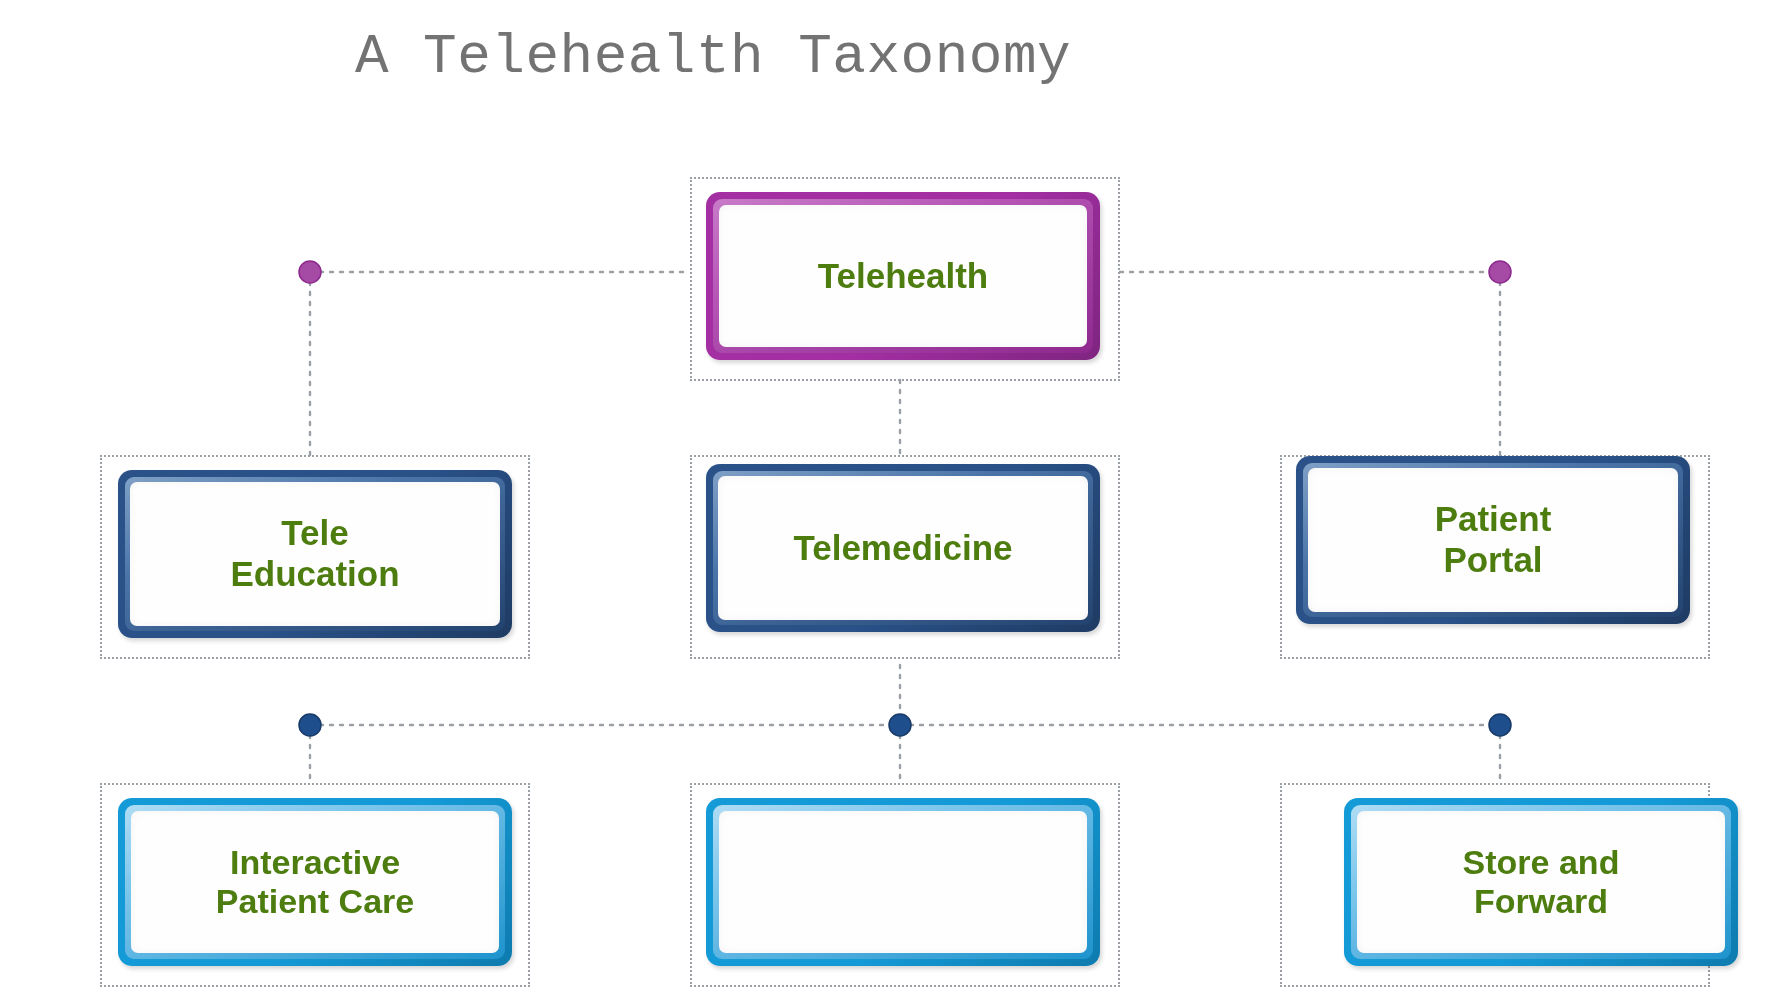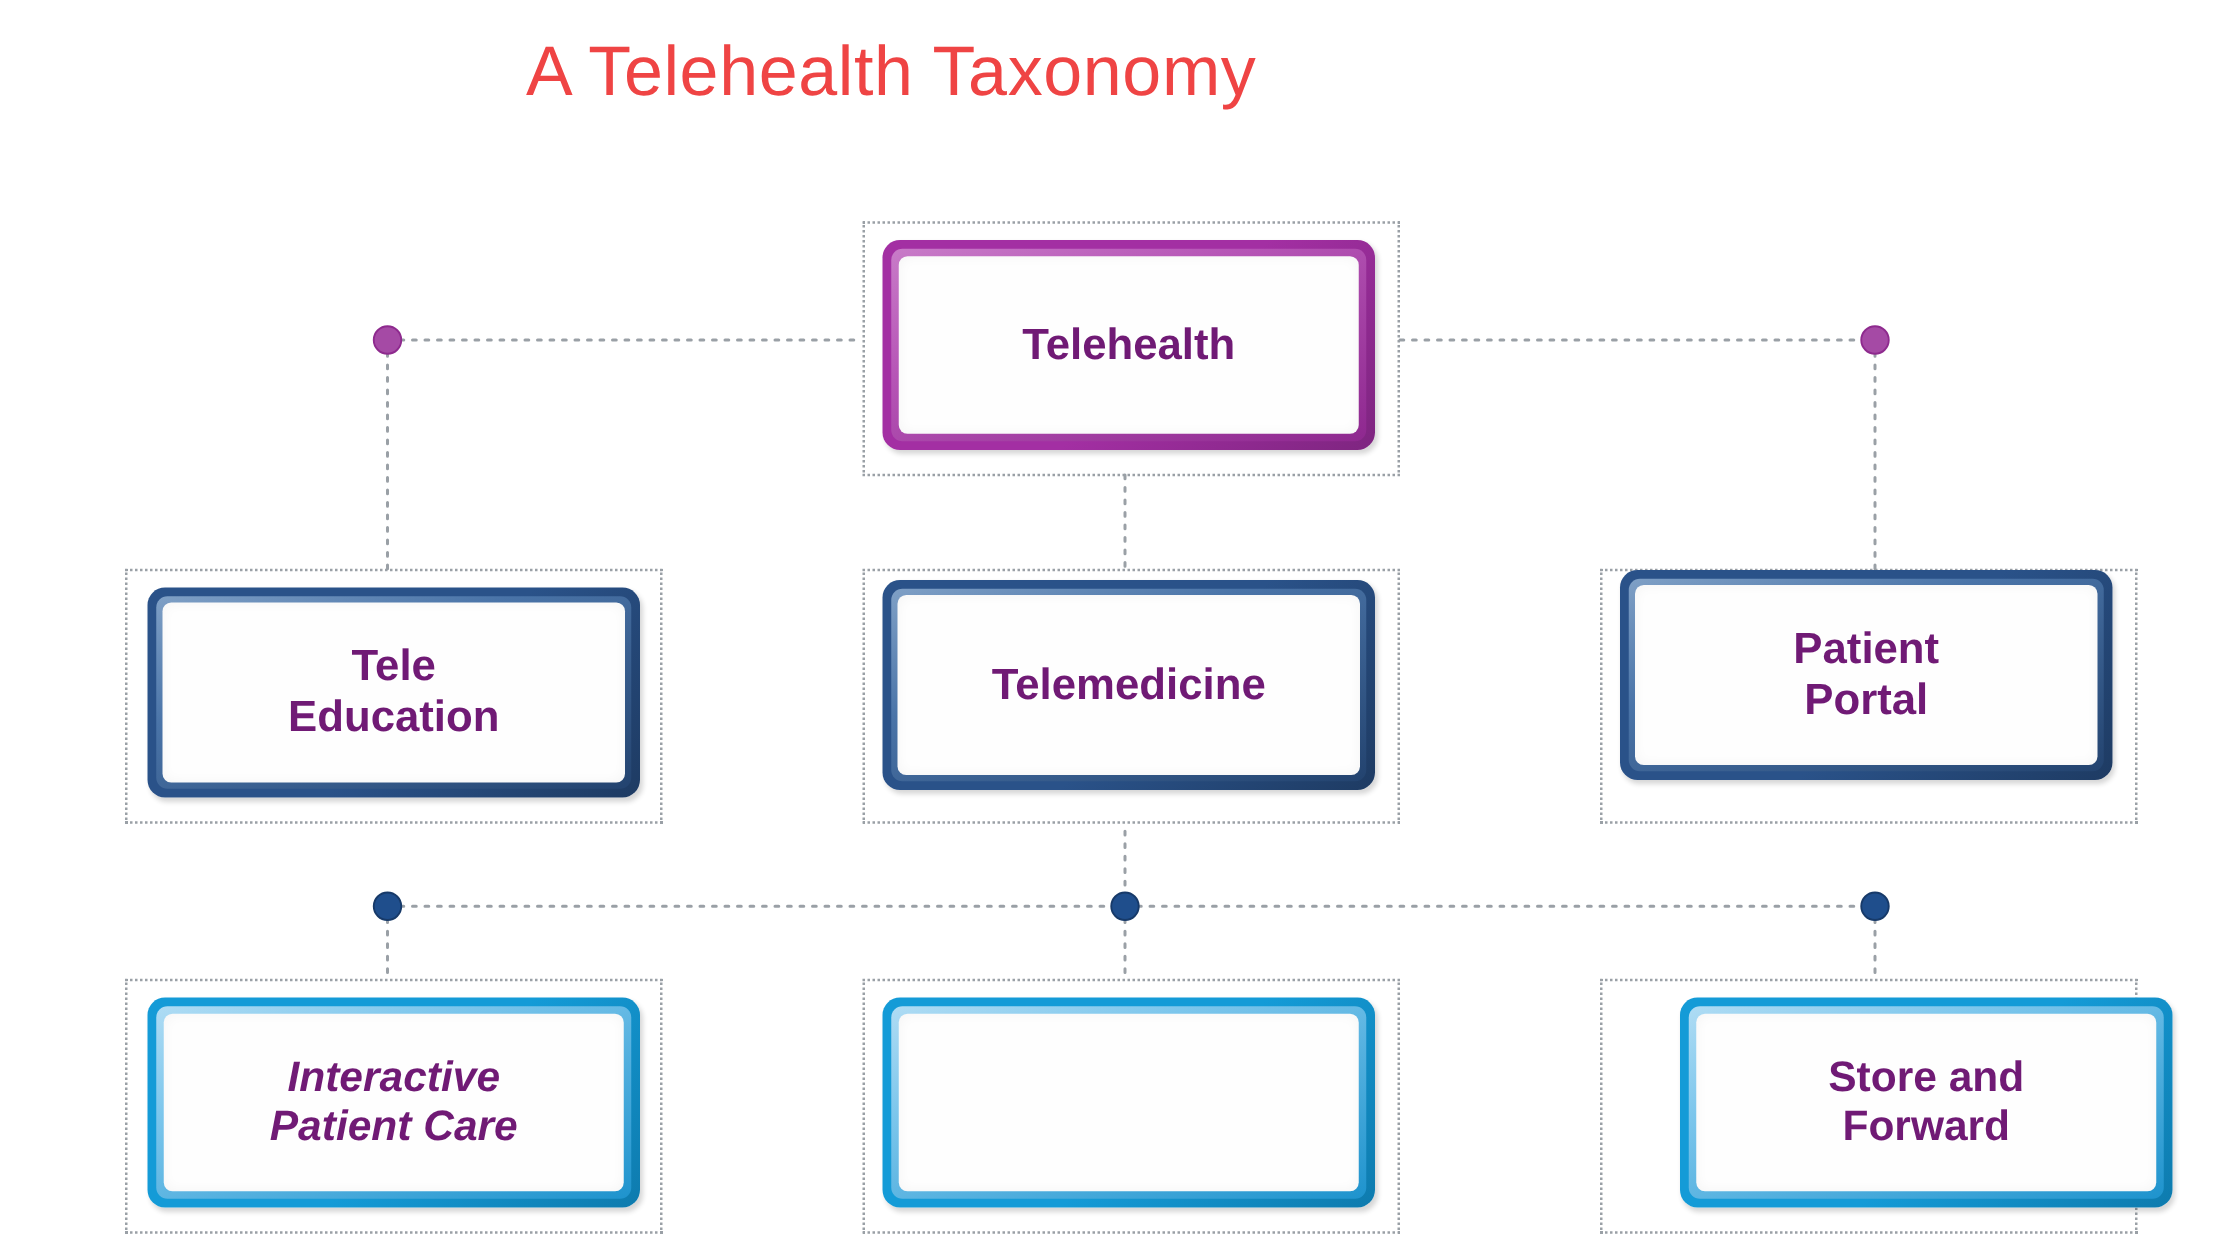--- a/index.html
+++ b/index.html
@@ -22,24 +22,24 @@
     background: #ffffff;
   }
 
   
   #title {
     position: absolute;
     left: 0;
     top: 22px;
     width: 1426px;
     text-align: center;
-    font-family: Liberation Sans, sans-serif;
+    font-family: Liberation Mono, monospace;
     font-size: 56px;
     line-height: 70px;
-    color: #ef4444;
+    color: #737373;
     letter-spacing: 0.5px;
     white-space: nowrap;
   }
 
   
   #connectors {
     position: absolute;
     left: 0;
     top: 0;
     width: 1778px;
@@ -65,21 +65,21 @@
     justify-content: center;
     text-align: center;
     background: #ffffff;
   }
 
   .node .node-label {
     position: relative;
     z-index: 3;
     font-family: "Liberation Sans", "DejaVu Sans", sans-serif;
     font-weight: bold;
-    color: #701a75;
+    color: #4d7c0f;
     line-height: 1.16;
     padding: 0 14px;
     white-space: pre-line;
   }
 
   
   .node .shell {
     position: absolute;
     inset: 0;
     border-radius: 14px;
@@ -206,21 +206,21 @@
   <div class="group-box" style="left:1280px; top:455px; width:430px; height:204px;"></div>
   <div class="node navy mid" style="left:1296px; top:456px; width:394px; height:168px;">
     <span class="shell"></span>
     <span class="ring"></span>
     <span class="face"></span>
     <span class="node-label">Patient
 Portal</span>
   </div>
 
   <div class="group-box" style="left:100px; top:783px; width:430px; height:204px;"></div>
-  <div class="node cyan leaf" style="left:118px; top:798px; width:394px; height:168px;font-style:italic;">
+  <div class="node cyan leaf" style="left:118px; top:798px; width:394px; height:168px;">
     <span class="shell"></span>
     <span class="ring"></span>
     <span class="face"></span>
     <span class="node-label">Interactive
 Patient Care</span>
   </div>
 
   <div class="group-box" style="left:690px; top:783px; width:430px; height:204px;"></div>
   <div class="node cyan leaf" style="left:706px; top:798px; width:394px; height:168px;">
     <span class="shell"></span>

